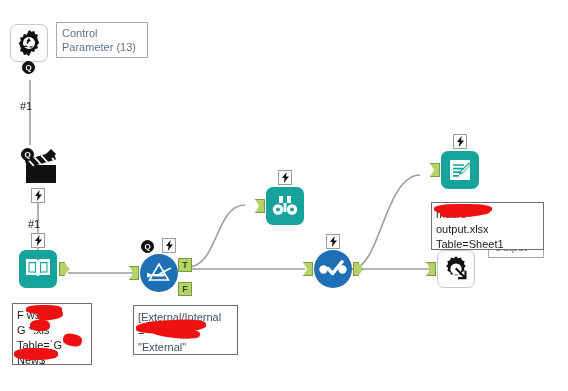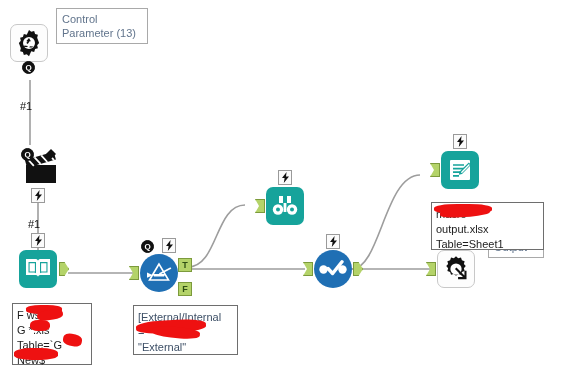--- a/index.html
+++ b/index.html
@@ -116,21 +116,21 @@
       <svg width="30" height="30" viewBox="0 0 32 32">
         <path fill="#111" d="M16 2l2.4 2.1 3.1-.8 1 3 3 1-.8 3.1L26.8 16l-2.1 2.4.8 3.1-3 1-1 3-3.1-.8L16 30l-2.4-2.1-3.1.8-1-3-3-1 .8-3.1L5.2 16l2.1-2.4-.8-3.1 3-1 1-3 3.1.8z"></path>
         <circle fill="#fff" cx="16" cy="16" r="6.4"></circle>
         <path fill="#111" d="M16 10.6l2 3.4h-1.4l-1.9 3-1.5-1 1.3-2.1-1.5.1zM11 18.7l3.8.4-.7 1.2-3.4.1zM21 18.7l-1.3 2.2-3.4-.2.7-1.2 3.4.1z"></path>
       </svg>
     </div>
     <div class="badge-q" style="left:12px;top:37px;">
         <span>Q</span>
       </div>
   </div>
-  <div class="label-box" style="left:56px;top:8px;width:92px;">Control
+  <div class="label-box" style="left:56px;top:22px;width:92px;">Control
 Parameter (13)</div>
   <div class="wire-label" style="left:20px;top:100px;">#1</div>
 
   <div class="node" style="left:20px;top:146px;">
     <div style="width:44px;height:42px;position:relative;">
       <svg width="44" height="42" viewBox="0 0 44 42">
         <rect x="6" y="19" width="30" height="18" fill="#111"></rect>
         <g transform="rotate(-16 20 16)">
           <rect x="6" y="10" width="30" height="8" fill="#111"></rect>
           <path d="M9 10l4 8M16 10l4 8M23 10l4 8M30 10l4 8" stroke="#fff" stroke-width="1.8"></path>

